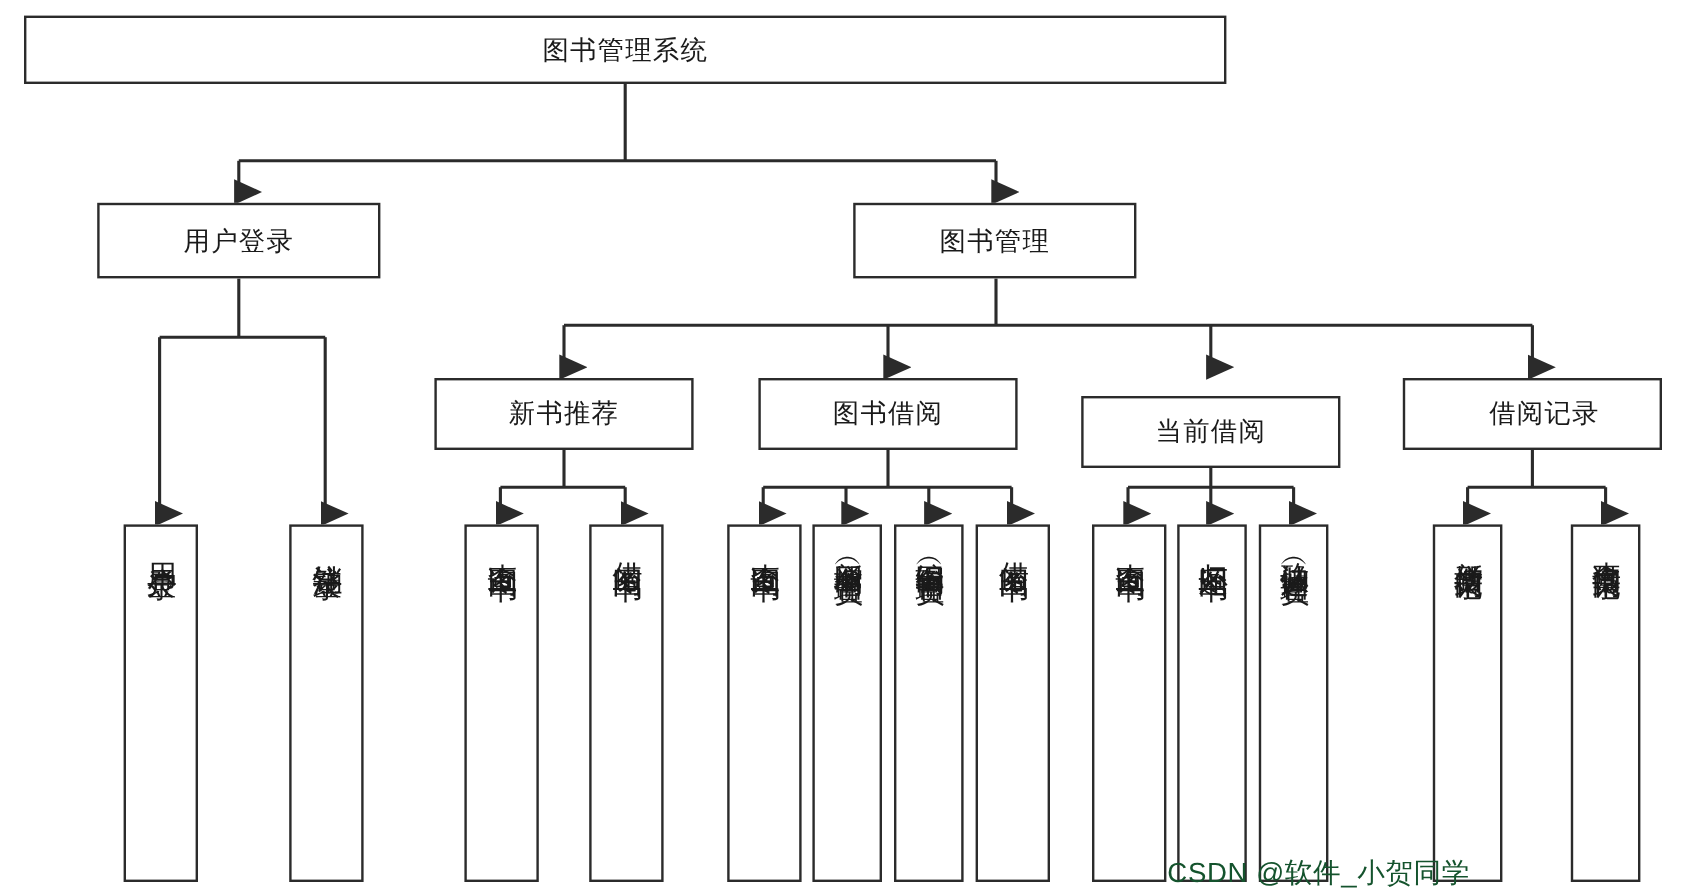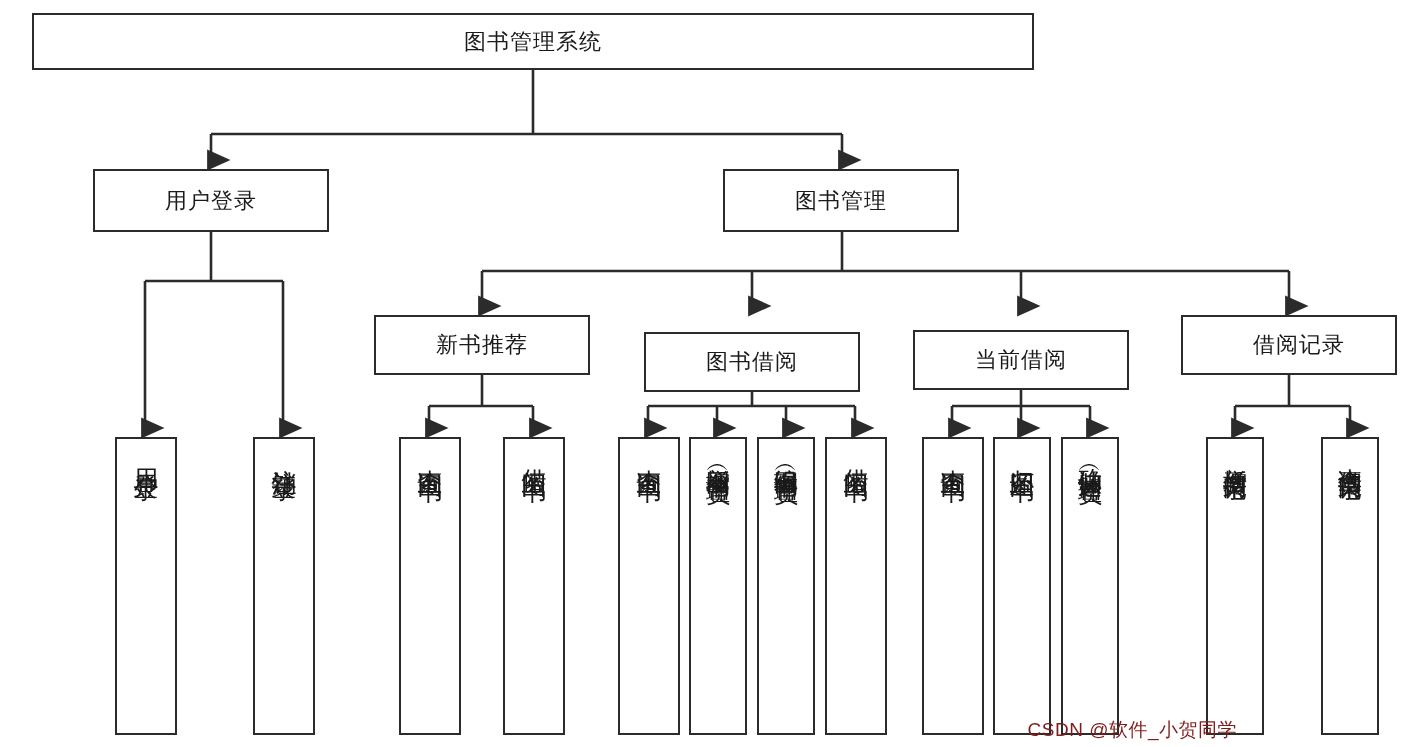--- a/index.html
+++ b/index.html
@@ -11,21 +11,20 @@
     width: 1405px;
     height: 747px;
     font-family: "Liberation Sans", "DejaVu Sans", sans-serif;
     overflow: hidden;
     position: relative;
   }
   #chart-root {
     position: relative;
     width: 1233px;
     height: 747px;
-    margin-left: 12px;
   }
   svg#edges {
     position: absolute;
     left: 0;
     top: 0;
     width: 1405px;
     height: 747px;
     pointer-events: none;
   }
   .node {
@@ -60,22 +59,22 @@
     letter-spacing: 2px;
   }
   .node-label {
     display: block;
     white-space: nowrap;
   }
   #watermark {
     position: absolute;
     right: 8px;
     bottom: 4px;
-    font-size: 19px;
-    color: #7f1d1d;
+    font-size: 23px;
+    color: #14532d;
     letter-spacing: 0.5px;
     white-space: nowrap;
     user-select: none;
   }
 </style>
 </head>
 <body>
 
 <div id="chart-root">
 
@@ -136,21 +135,21 @@
   <div class="node horizontal" style="left:81px; top:169px; width:236px; height:63px;">
     <span class="node-label">用户登录</span>
   </div>
   <div class="node horizontal" style="left:711px; top:169px; width:236px; height:63px;">
     <span class="node-label">图书管理</span>
   </div>
 
   <div class="node horizontal" style="left:362px; top:315px; width:216px; height:60px;">
     <span class="node-label">新书推荐</span>
   </div>
-  <div class="node horizontal" style="left:632px; top:332px; width:216px; height:60px;">
+  <div class="node horizontal" style="left:632px; top:315px; width:216px; height:60px;">
     <span class="node-label">图书借阅</span>
   </div>
   <div class="node horizontal" style="left:901px; top:330px; width:216px; height:60px;">
     <span class="node-label">当前借阅</span>
   </div>
   <div class="node horizontal" style="left:1169px; top:315px; width:216px; height:60px;padding-left:20px;">
     <span class="node-label">借阅记录</span>
   </div>
 
   <div class="node vertical" style="left:103px; top:437px; width:62px; height:298px;">

